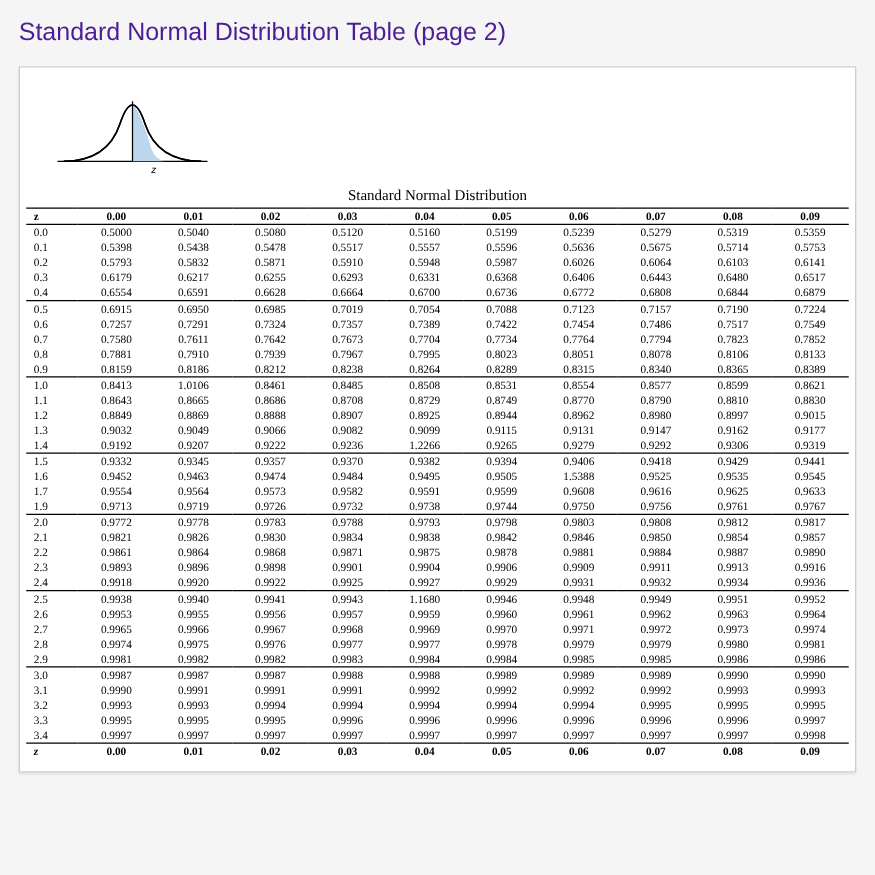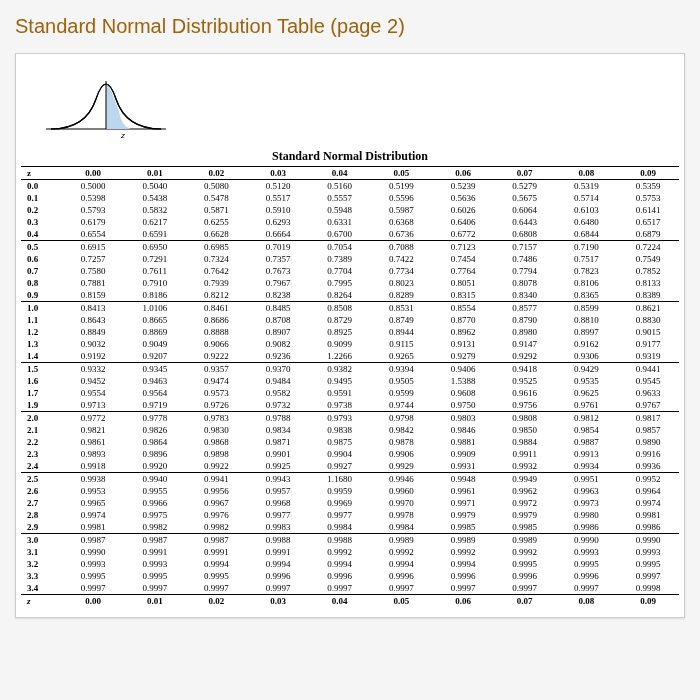--- a/index.html
+++ b/index.html
@@ -7,35 +7,35 @@
     padding: 15px;
     font-family: Arial, sans-serif;
     background: #f5f5f5;
     width: 700px;
     box-sizing: border-box;
   }
   h2 {
     font-weight: normal;
     font-size: 20px;
     margin: 0 0 15px 0;
-    color: #a16207;
+    color: #4c1d95;
   }
   .card {
     background: #fff;
     border: 1px solid #ccc;
     padding: 10px 5px;
     box-shadow: 0 1px 2px rgba(0,0,0,0.1);
   }
   .curve {
     display: block;
     margin: 5px 0 10px 20px;
   }
   .table-title {
     text-align: center;
-    font-weight: bold;
+    font-weight: normal;
     font-size: 12px;
     margin-bottom: 2px;
     font-family: "Times New Roman", serif;
   }
   table {
     border-collapse: collapse;
     width: 100%;
     font-size: 9px;
     font-family: "Times New Roman", serif;
   }
@@ -43,21 +43,21 @@
     padding: 1px 2px;
     text-align: center;
     border: none;
   }
   th {
     font-weight: bold;
     border-bottom: 1px solid #000;
     border-top: 1px solid #000;
   }
   td.z {
-    font-weight: bold;
+    font-weight: normal;
     text-align: left;
     padding-left: 6px;
   }
   tbody tr.group-end td {
     border-bottom: 1px solid #000;
   }
   tfoot td {
     border-top: 1px solid #000;
     font-weight: bold;
   }

